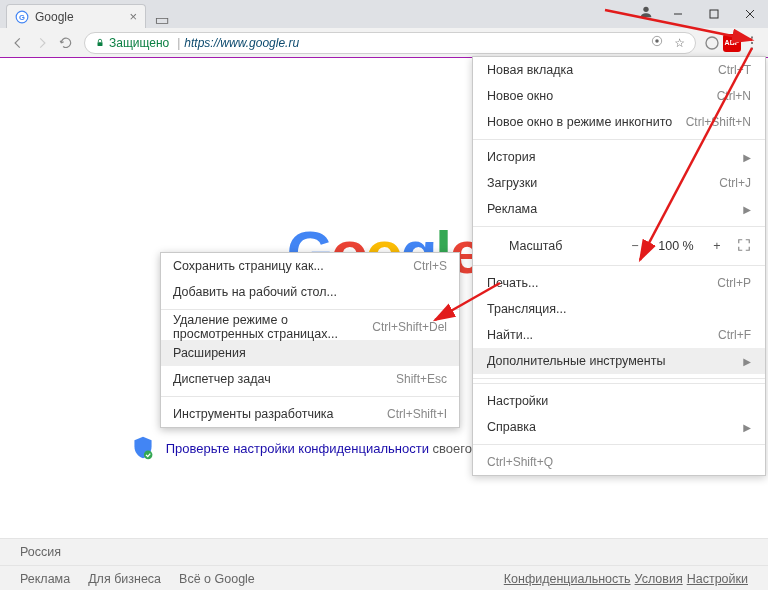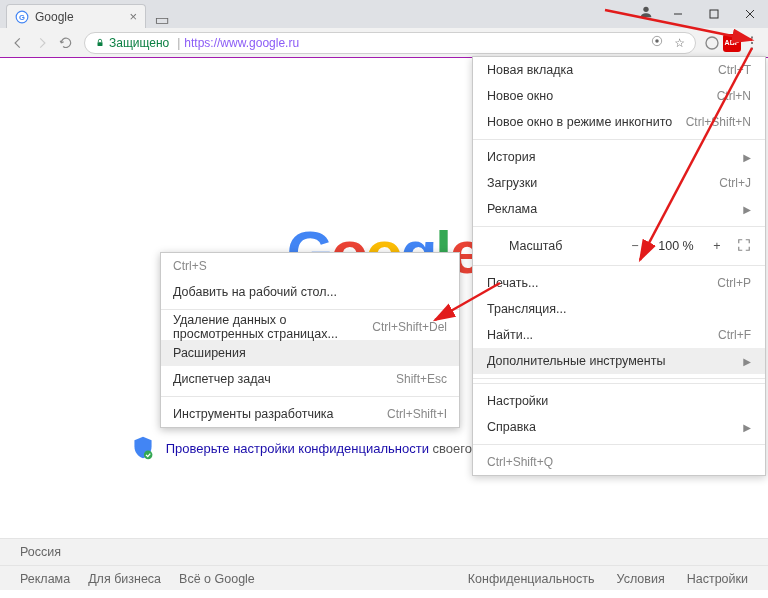--- a/index.html
+++ b/index.html
@@ -19,41 +19,41 @@
 .newtab { width: 20px; height: 18px; margin-left: 6px; display: flex; align-items: center; justify-content: center; color: #666; }
 
 
 .addr { position: absolute; top: 28px; left: 0; right: 0; height: 30px; background: #f2f2f2; border-bottom: 1px solid #a21caf; display: flex; align-items: center; padding: 0 6px; }
 .navbtn { width: 24px; height: 24px; display: flex; align-items: center; justify-content: center; color: #888; border-radius: 12px; }
 .navbtn svg { width: 14px; height: 14px; }
 .omnibox { flex: 1; height: 22px; background: #fff; border: 1px solid #d0d0d0; border-radius: 11px; margin: 0 6px; display: flex; align-items: center; padding: 0 10px; font-size: 12px; }
 .secure { color: #0b8043; margin-right: 4px; display: flex; align-items: center; }
 .secure svg { width: 10px; height: 10px; margin-right: 4px; }
 .sep { color: #aaa; margin: 0 4px; }
-.url { color: #8b5cf6; }
+.url { color: #0c4a6e; font-style: italic; }
 .omni-right { margin-left: auto; display: flex; align-items: center; gap: 10px; color: #666; }
 .ext { width: 20px; height: 20px; display: flex; align-items: center; justify-content: center; }
 .abp { width: 18px; height: 18px; background: #d00; border-radius: 3px; color: #fff; font-size: 7px; font-weight: bold; display: flex; align-items: center; justify-content: center; }
 .kebab { width: 20px; height: 20px; display: flex; align-items: center; justify-content: center; color: #666; font-size: 16px; }
 
 
 .content { position: absolute; top: 58px; left: 0; right: 0; bottom: 52px; background: #fff; }
 .logo { position: absolute; top: 160px; left: 50%; transform: translateX(-50%); font-size: 60px; font-weight: bold; letter-spacing: -2px; }
 .logo span:nth-child(1){color:#4285F4}.logo span:nth-child(2){color:#EA4335}.logo span:nth-child(3){color:#FBBC05}.logo span:nth-child(4){color:#4285F4}.logo span:nth-child(5){color:#34A853}.logo span:nth-child(6){color:#EA4335}
 .banner { position: absolute; top: 378px; left: 0; right: 0; text-align: center; font-size: 13px; color: #555; }
 .banner .shield { display: inline-block; vertical-align: middle; margin-right: 8px; position: relative; }
 .banner .shield svg { width: 22px; height: 24px; }
 .banner a { color: #1a0dab; text-decoration: none; }
 
 
 .footer { position: absolute; bottom: 8px; left: 0; right: 0; height: 52px; background: #f2f2f2; border-top: 1px solid #e4e4e4; font-size: 12.5px; color: #666; }
 .footer .row1 { padding: 6px 20px; border-bottom: 1px solid #e4e4e4; }
 .footer .row2 { padding: 6px 20px; display: flex; }
 .footer .row2 .left { display: flex; gap: 18px; }
-.footer .row2 .right { margin-left: auto; display: flex; gap: 22px; }
+.footer .row2 .right { margin-left: auto; display: flex; gap: 4px; text-decoration: underline; }
 
 
 .menu { position: absolute; top: 56px; right: 2px; width: 294px; background: #fff; border: 1px solid #c9c9c9; box-shadow: 0 2px 8px rgba(0,0,0,.2); font-size: 12.5px; color: #333; }
 .mi { height: 26px; display: flex; align-items: center; padding: 0 14px; }
 .mi.hover { background: #eee; }
 .mi .lbl { flex: 1; }
 .mi .kb { color: #888; font-size: 12px; }
 .mi .arr { color: #888; font-size: 10px; }
 .msep { height: 1px; background: #e6e6e6; margin: 4px 0; }
 .zoomrow { height: 30px; display: flex; align-items: center; padding: 0 14px; gap: 10px; }
@@ -253,28 +253,29 @@
       <span class="arr">▶</span>
     </div>
   <div class="msep"></div>
   <div class="mi">
       <span class="kb">Ctrl+Shift+Q</span>
     </div>
 </div>
 
 <div class="submenu">
   <div class="mi">
+      <span class="lbl">Сохранить страницу как...</span>
       <span class="kb">Ctrl+S</span>
     </div>
   <div class="mi">
       <span class="lbl">Добавить на рабочий стол...</span>
     </div>
   <div class="msep"></div>
   <div class="mi">
-      <span class="lbl">Удаление данных о просмотренных страницах...</span>
+      <span class="lbl">Удаление режиме о просмотренных страницах...</span>
       <span class="kb">Ctrl+Shift+Del</span>
     </div>
   <div class="mi hover">
       <span class="lbl">Расширения</span>
     </div>
   <div class="mi">
       <span class="lbl">Диспетчер задач</span>
       <span class="kb">Shift+Esc</span>
     </div>
   <div class="msep"></div>

